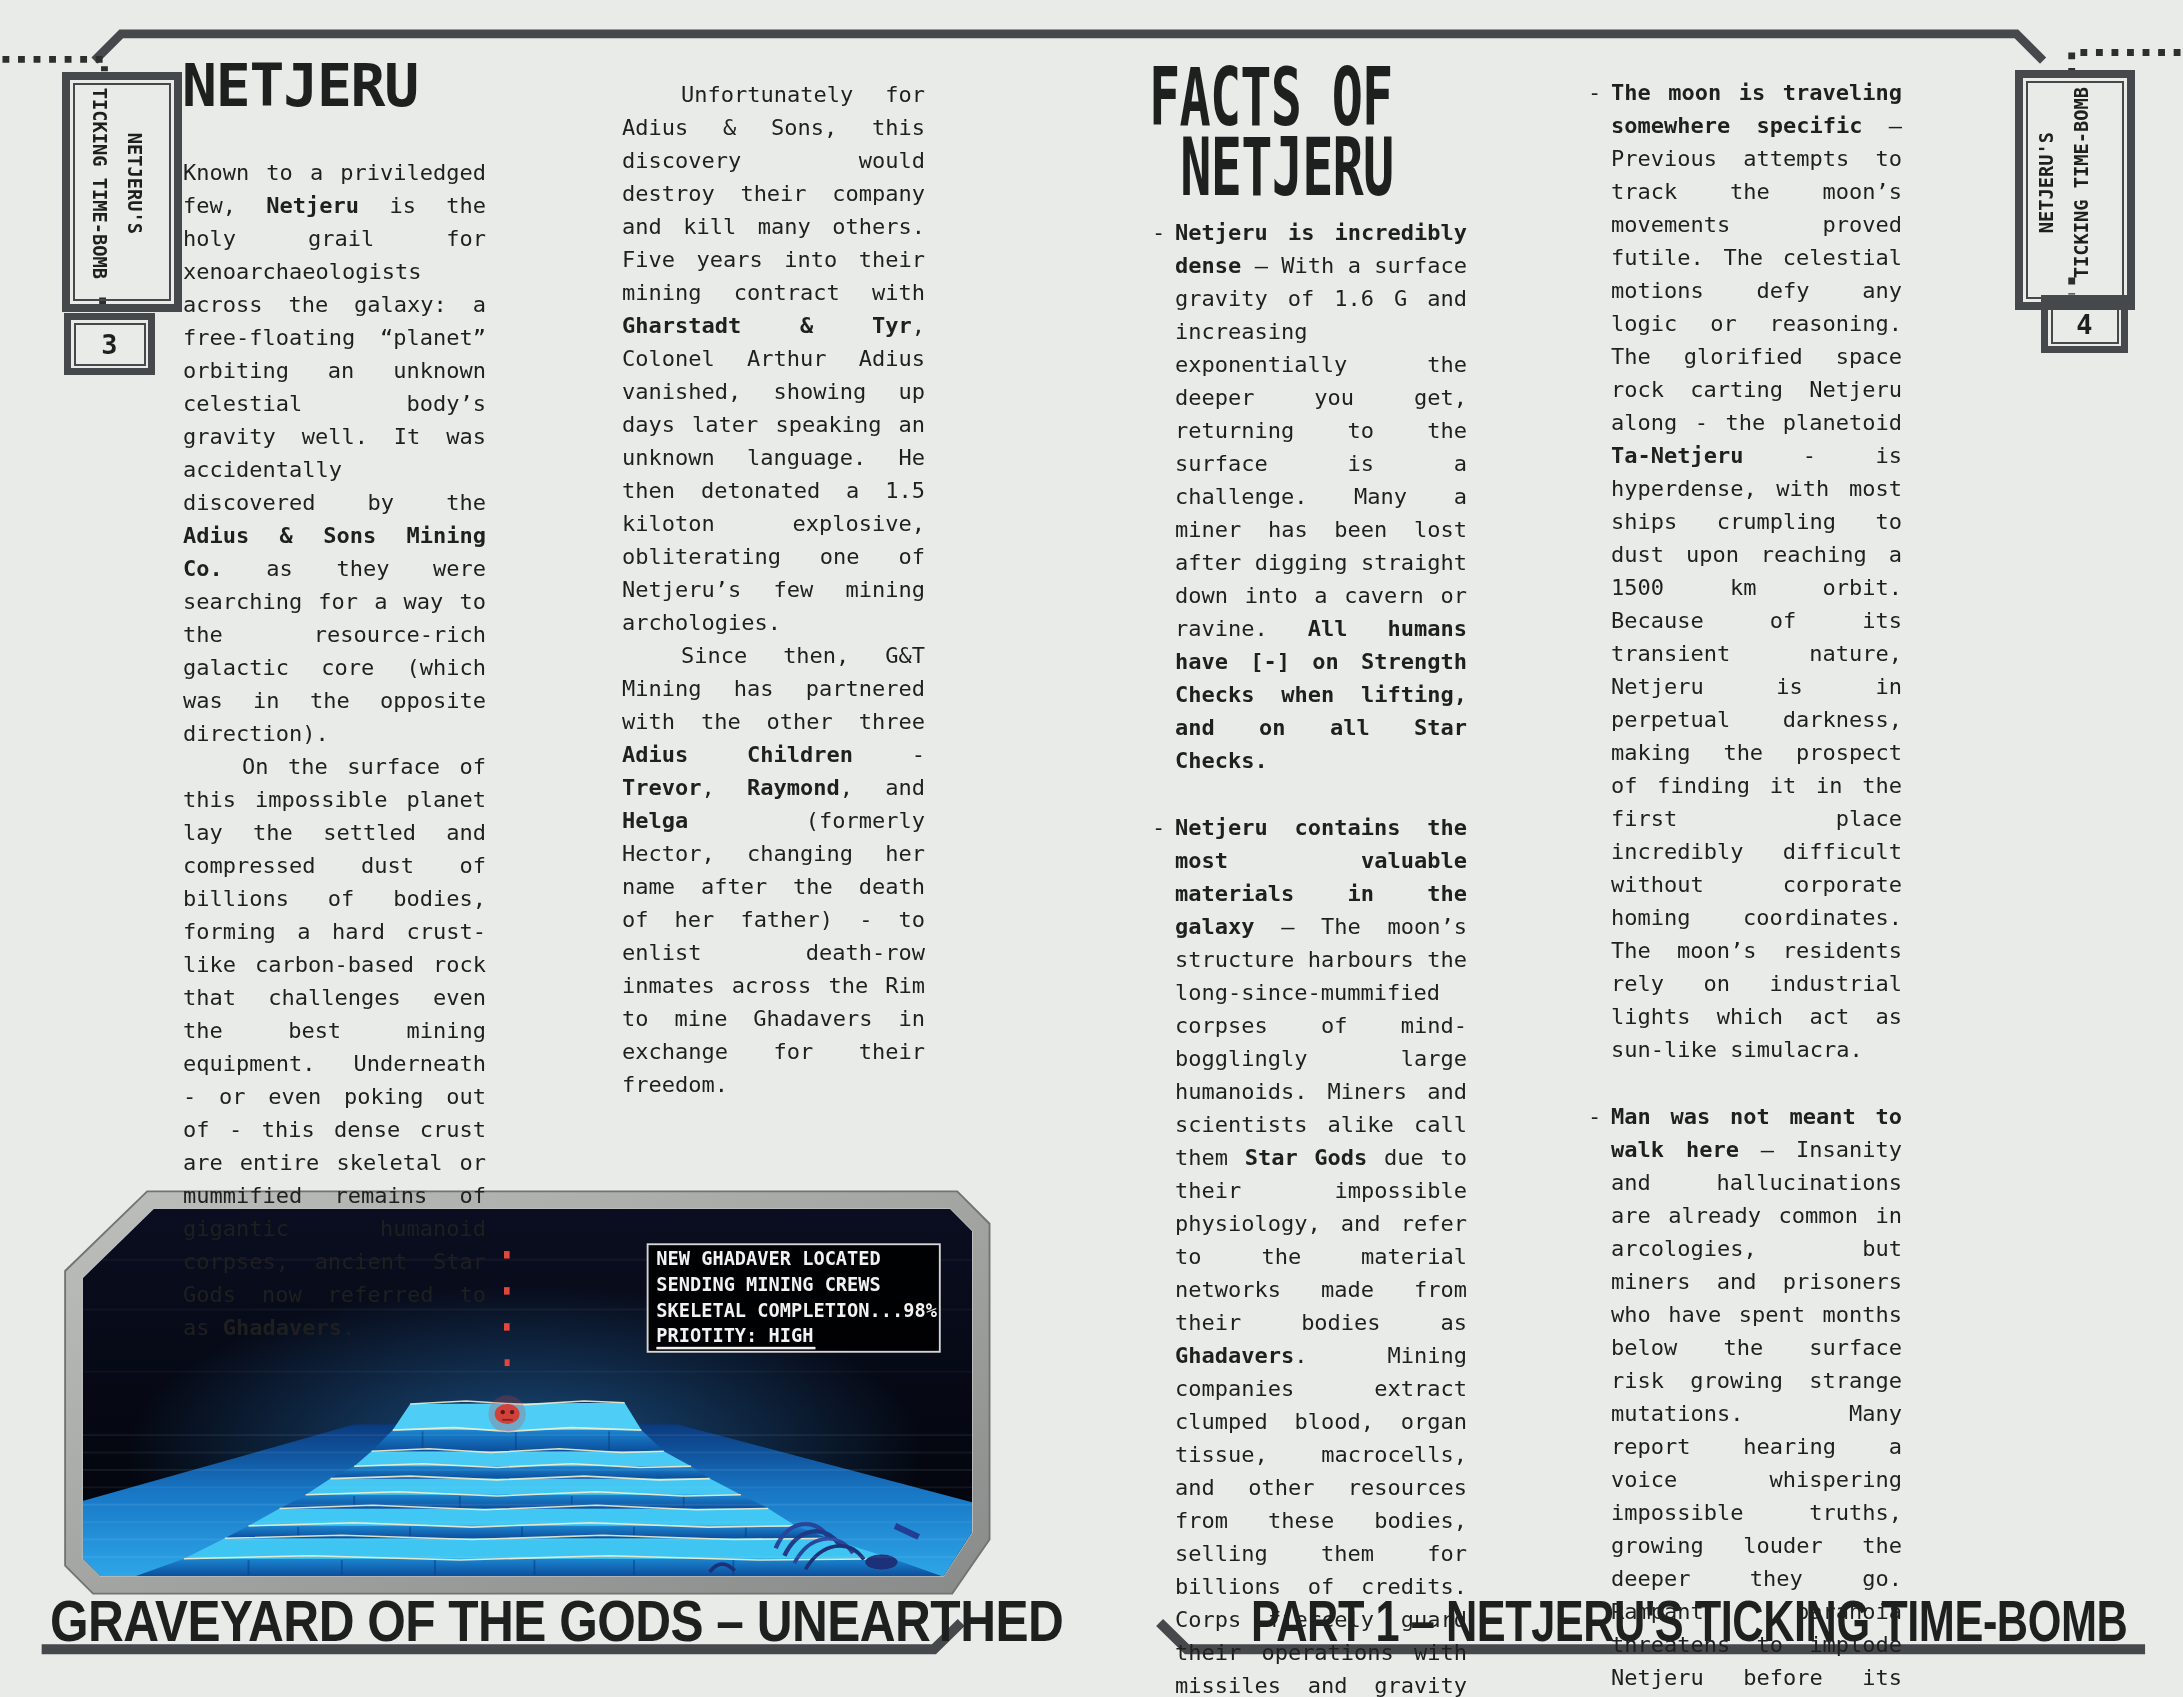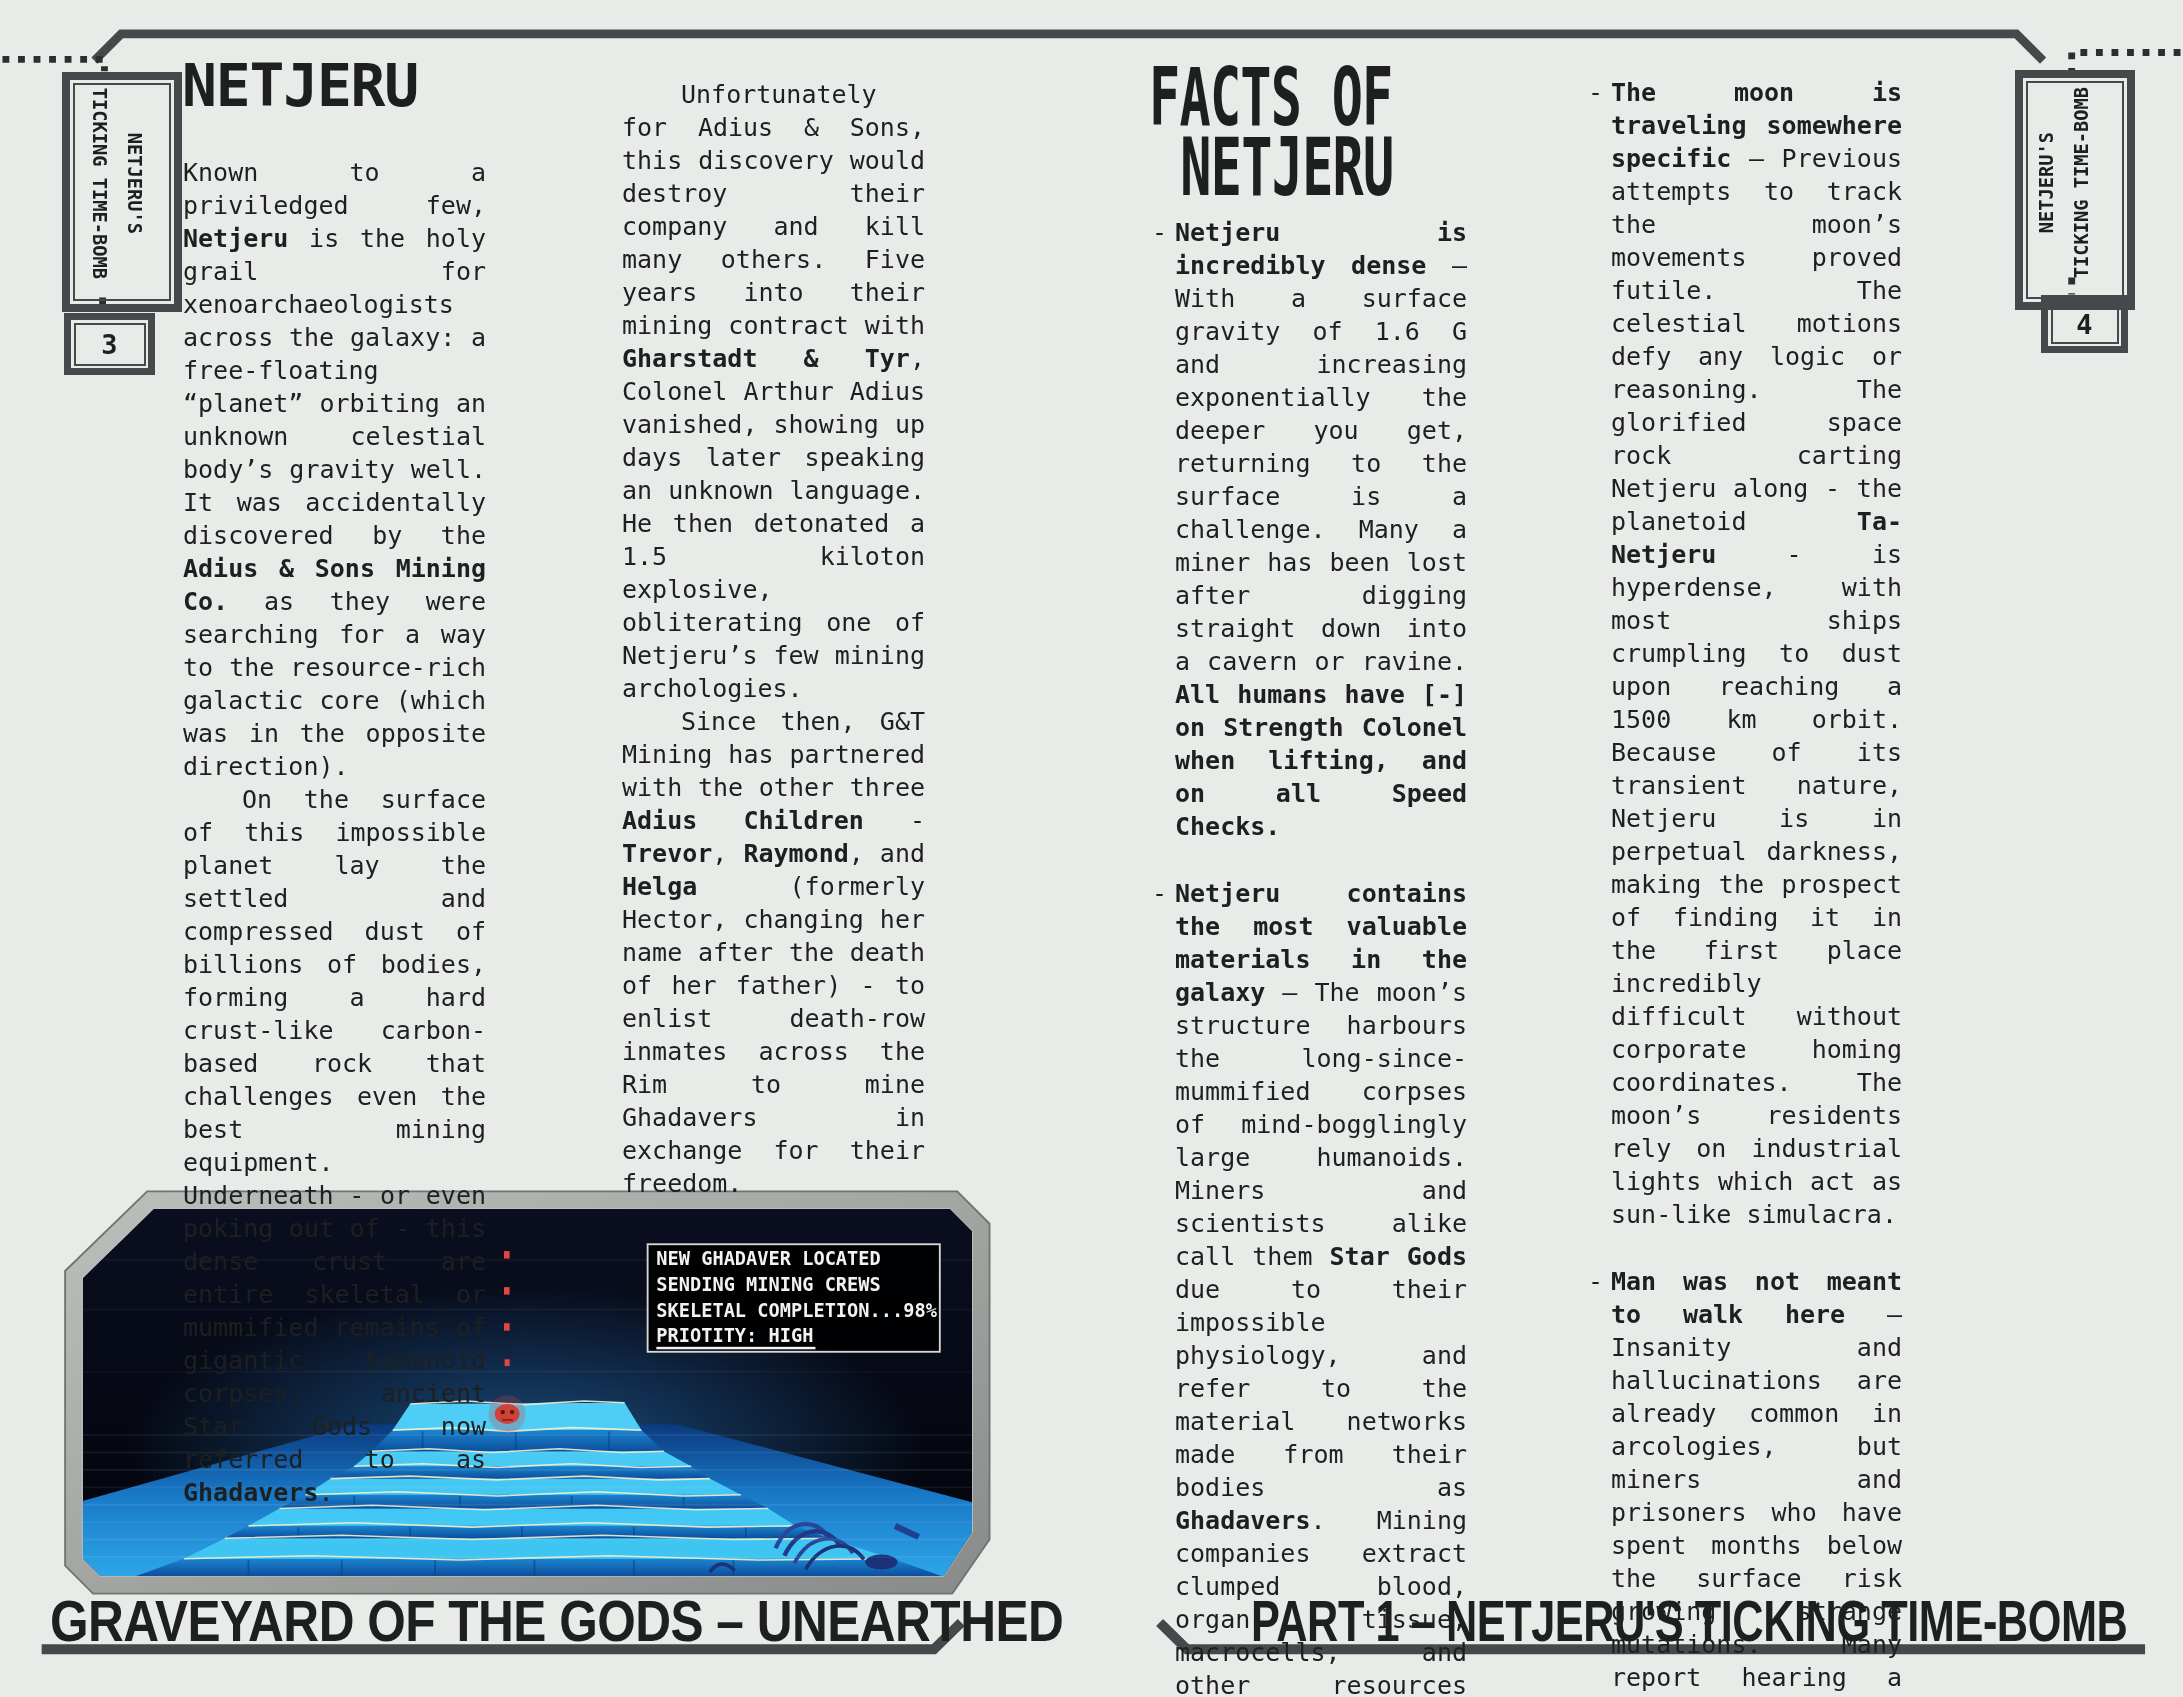--- a/index.html
+++ b/index.html
@@ -3,21 +3,21 @@
 <meta charset="utf-8">
 <style>
   html,body{margin:0;padding:0;}
   body{
     width:2183px;height:1698px;position:relative;overflow:hidden;
     background:#e9ebe8;color:#1e2020;
     font-family:"DejaVu Sans Mono",monospace;
   }
   .deco{position:absolute;left:0;top:0;width:2183px;height:1698px;z-index:0;pointer-events:none;}
   
-  .col{position:absolute;z-index:2;font-size:25px;line-height:33px;text-align:justify;}
+  .col{position:absolute;z-index:2;font-size:22px;line-height:33px;text-align:justify;}
   .col p{margin:0;text-indent:59px;}
   .col p.noindent{text-indent:0;margin-top:41px;}
   .b{font-weight:bold;}
   .u{text-decoration-thickness:1.9px;text-underline-offset:4.4px;font-weight:bold;}
   .page-title{
     position:absolute;z-index:2;font-weight:bold;font-size:58px;line-height:1;
     letter-spacing:-1.2px;white-space:nowrap;
   }
   .facts-heading{
     position:absolute;z-index:2;font-weight:bold;font-size:81px;line-height:70px;
@@ -102,21 +102,21 @@
   <p><span>Since then, G&amp;T Mining has partnered with the other three </span><span class="b">Adius Children</span><span> - </span><span class="b">Trevor</span><span>, </span><span class="b">Raymond</span><span>, and </span><span class="b">Helga</span><span> (formerly Hector, changing her name after the death of her father) - to enlist death-row inmates across the Rim to mine Ghadavers in exchange for their freedom.</span></p>
 </div>
 
 <div class="facts-heading" style="left:1149px;top:62px;">
   <div class="h1line">FACTS OF</div>
   <div class="h2line">NETJERU</div>
 </div>
 <div class="col" style="left:1152px;top:216px;width:315px;">
   <div class="bullet">
     <span class="dash">-</span>
-    <span><span class="b u">Netjeru is incredibly dense</span><span> – With a surface gravity of 1.6 G and increasing exponentially the deeper you get, returning to the surface is a challenge. Many a miner has been lost after digging straight down into a cavern or ravine. </span><span class="b">All humans have [-] on Strength Colonel when lifting, and on all Speed Checks.</span></span>
+    <span><span class="b u">Netjeru is incredibly dense</span><span> – With a surface gravity of 1.6 G and increasing exponentially the deeper you get, returning to the surface is a challenge. Many a miner has been lost after digging straight down into a cavern or ravine. </span><span class="b">All humans have [-] on Strength Checks when lifting, and on all Star Checks.</span></span>
   </div>
   <div class="bullet">
     <span class="dash">-</span>
     <span><span class="b u">Netjeru contains the most valuable materials in the galaxy</span><span> – The moon’s structure harbours the long-since-mummified corpses of mind-bogglingly large humanoids. Miners and scientists alike call them </span><span class="b">Star Gods</span><span> due to their impossible physiology, and refer to the material networks made from their bodies as </span><span class="b">Ghadavers</span><span>. Mining companies extract clumped blood, organ tissue, macrocells, and other resources from these bodies, selling them for billions of credits. Corps fiercely guard their operations with missiles and gravity wells pushing ships into </span><span class="b">Ta-Netjeru</span><span>.</span></span>
   </div>
 </div>
 
 <div class="col" style="left:1588px;top:76px;width:314px;">
   <div class="bullet">
     <span class="dash">-</span>

